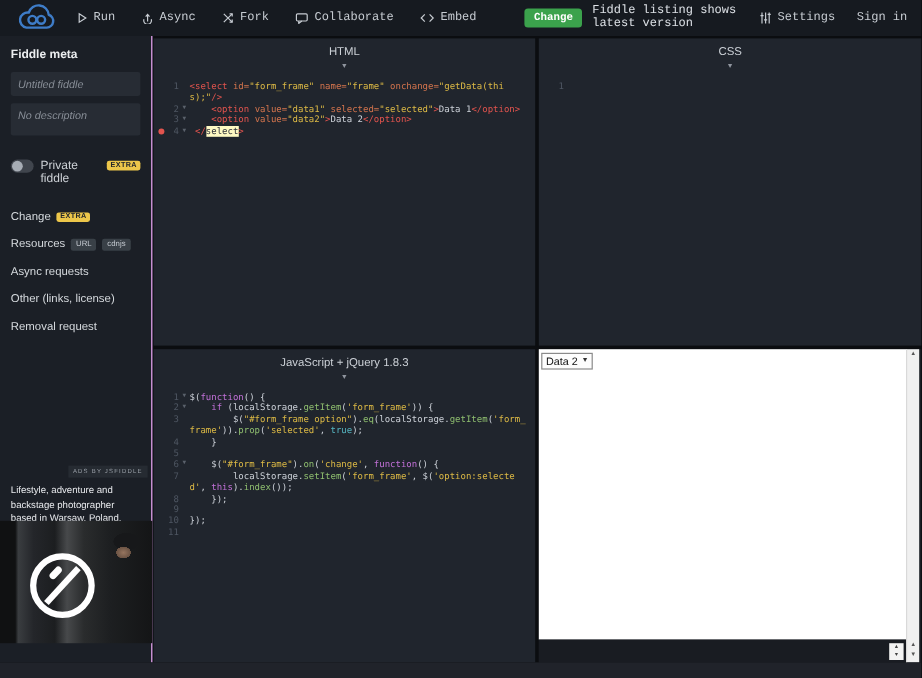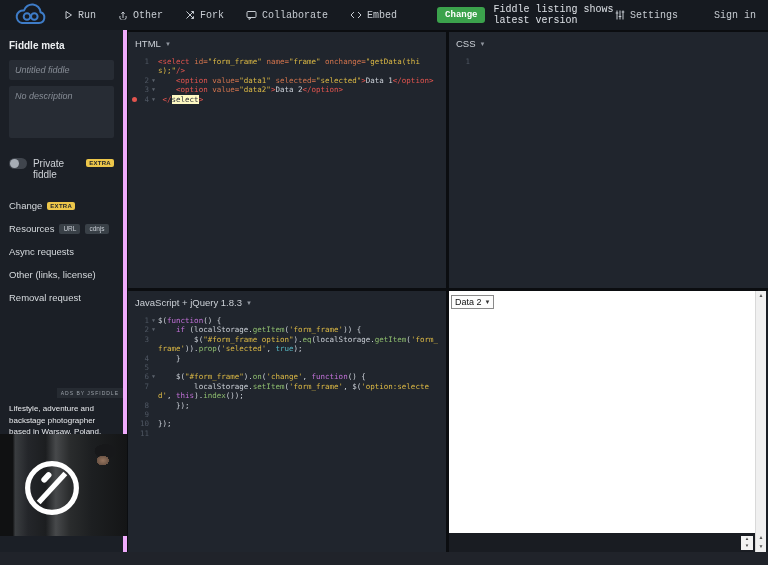--- a/index.html
+++ b/index.html
@@ -10,32 +10,32 @@
   
   .header { position:absolute; left:0; top:0; width:768px; height:30px;
             background:#161a20; display:flex; align-items:center;font-family:Liberation Mono, monospace; }
   .logo { margin:0 14px 0 12px; display:flex; align-items:center; }
   .hbtn { display:flex; align-items:center; gap:5px; font-size:10px; color:#c7ccd2;
           margin-right:22px; cursor:pointer; white-space:nowrap; }
   .hbtn svg { display:block; }
   .change-badge { background:#3ba24c; color:#fff; font-size:9px; font-weight:bold;
                   padding:3px 8px; border-radius:3px; margin:0 8px 0 18px; }
   .notice { font-size:10px; color:#dde1e6; }
-  .hright { margin-left:auto; display:flex; gap:36px; padding-right:12px; }
+  .hright { margin-left:auto; display:flex; gap:18px; padding-right:12px; }
   .hright .hbtn { margin-right:0; }
 
   
   .sidebar { position:absolute; left:0; top:30px; width:127px; height:522px;
-             background:#1b1f26; border-right:4px solid #f0abfc; padding:10px 9px; }
+             background:#1b1f26; border-right:1px solid #f0abfc; padding:10px 9px; }
   .meta-title { font-size:10px; font-weight:bold; color:#eceef0; margin-bottom:9px; }
   .meta-input { width:100%; background:#272c34; border:none; border-radius:2px;
                 color:#c9ced5; font-size:9px; font-family:"Liberation Sans",sans-serif;
                 padding:5px 6px; margin-bottom:6px; display:block; resize:none;font-style:italic; }
   .meta-input::placeholder { color:#878d96; }
-  #desc-area { height:52px; }
+  #desc-area { height:27px; }
   .toggle-row { display:flex; align-items:center; gap:6px; margin-top:8px; }
   .toggle { width:22px; height:11px; background:#40454d; border-radius:6px; position:relative; }
   .toggle .knob { position:absolute; left:1px; top:1px; width:9px; height:9px;
                   border-radius:50%; background:#a7adb5; }
   .toggle-label { font-size:10px; color:#ced2d7;margin-top:12px; }
   .badge-extra { background:#ecc64a; color:#23262b; font-size:6px; font-weight:bold;
                  padding:1px 3px; border-radius:2px; letter-spacing:.3px; }
   .chip { background:#394047; color:#c6cbd2; font-size:6.5px; padding:1.5px 4px; border-radius:2px; }
   .nav { list-style:none; margin-top:20px; }
   .nav li { font-size:9.5px; color:#d6dade; margin-bottom:12px; display:flex;
@@ -53,21 +53,21 @@
                         #1c1e20 36%, #47494b 44%, #2a2c2d 55%, #1d1f21 72%, #141516 100%); }
   .ad-photo svg { position:absolute; left:23px; top:25px; }
 
   
   .panel { position:absolute; background:#20252d; }
   .panel-html   { left:128px; top:32px;  width:318px; height:256px; }
   .panel-css    { left:449px; top:32px;  width:319px; height:256px; }
   .panel-js     { left:128px; top:291px; width:318px; height:261px; }
   .panel-result { left:449px; top:291px; width:319px; height:261px; background:#1a1e24; }
   .panel-head { display:flex; align-items:center; gap:4px; padding:6px 7px 4px 7px;
-                font-size:9.5px; color:#ccd1d7; cursor:pointer; }
+                font-size:9.5px; color:#ccd1d7; cursor:pointer;flex-direction:column; }
   .caret { font-size:6px; color:#8f959e; }
 
   .editor { padding-top:4px; font-family:"DejaVu Sans Mono", monospace;
             font-size:7.5px; line-height:9.4px; }
   .code-row { display:flex; min-height:9.4px; }
   .gutter { flex:none; width:30px; display:flex; justify-content:flex-end;
             color:#4e5662; position:relative; }
   .gutter .num { display:inline-block; text-align:right; }
   .gutter .fold { display:inline-block; width:9px; text-align:center;
                   font-size:5px; color:#5a616b; line-height:9.4px; }
@@ -118,21 +118,21 @@
       <svg width="9" height="10" fill="none" stroke="#c7ccd2">
           <path d="M2 1.5 L7.5 5 L2 8.5 Z"></path>
         </svg>
       <span>Run</span>
     </span>
     <span class="hbtn">
       <svg width="10" height="10" fill="none" stroke="#c7ccd2">
           <path d="M2 6 a3.2 3.2 0 1 0 6 0"></path>
           <path d="M5 8 V2.2 M3.4 3.8 L5 2 L6.6 3.8"></path>
         </svg>
-      <span>Other</span>
+      <span>Async</span>
     </span>
     <span class="hbtn">
       <svg width="10" height="10" fill="none" stroke="#c7ccd2">
           <path d="M1.5 8.5 L8.5 1.5 M1.5 1.5 L8.5 8.5"></path>
           <path d="M6.3 1.5 H8.5 V3.7 M6.3 8.5 H8.5 V6.3"></path>
         </svg>
       <span>Fork</span>
     </span>
     <span class="hbtn">
       <svg width="11" height="10" fill="none" stroke="#c7ccd2">

